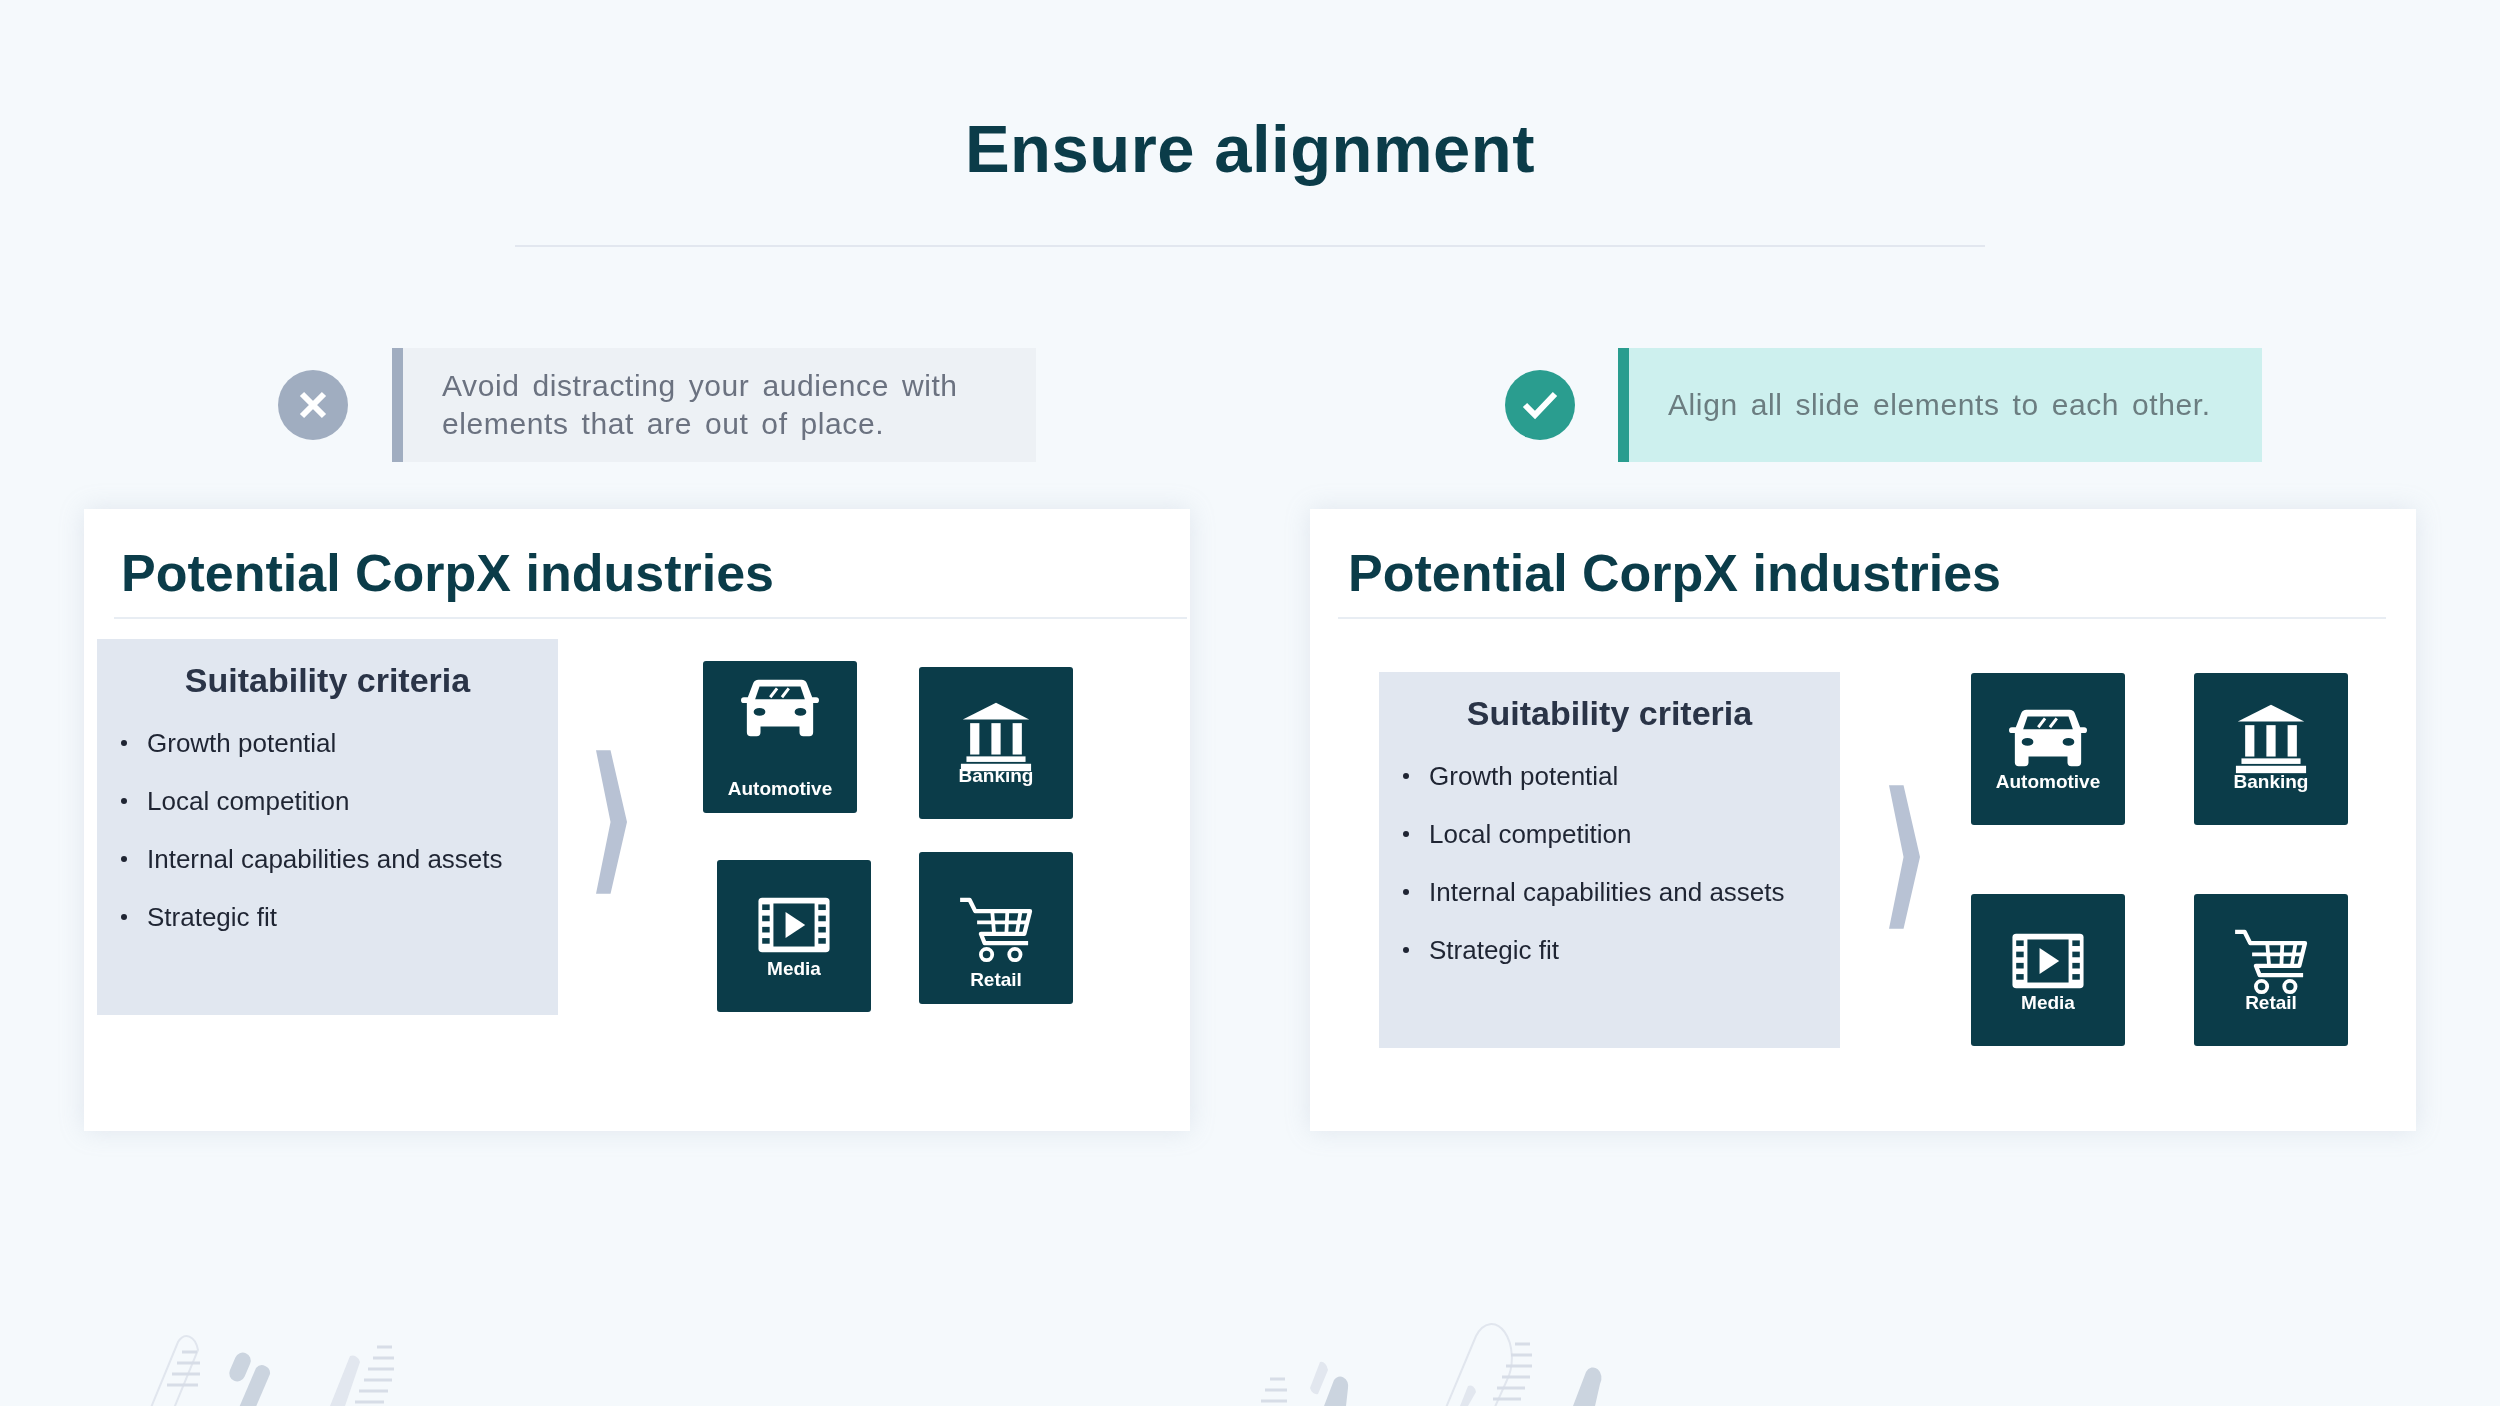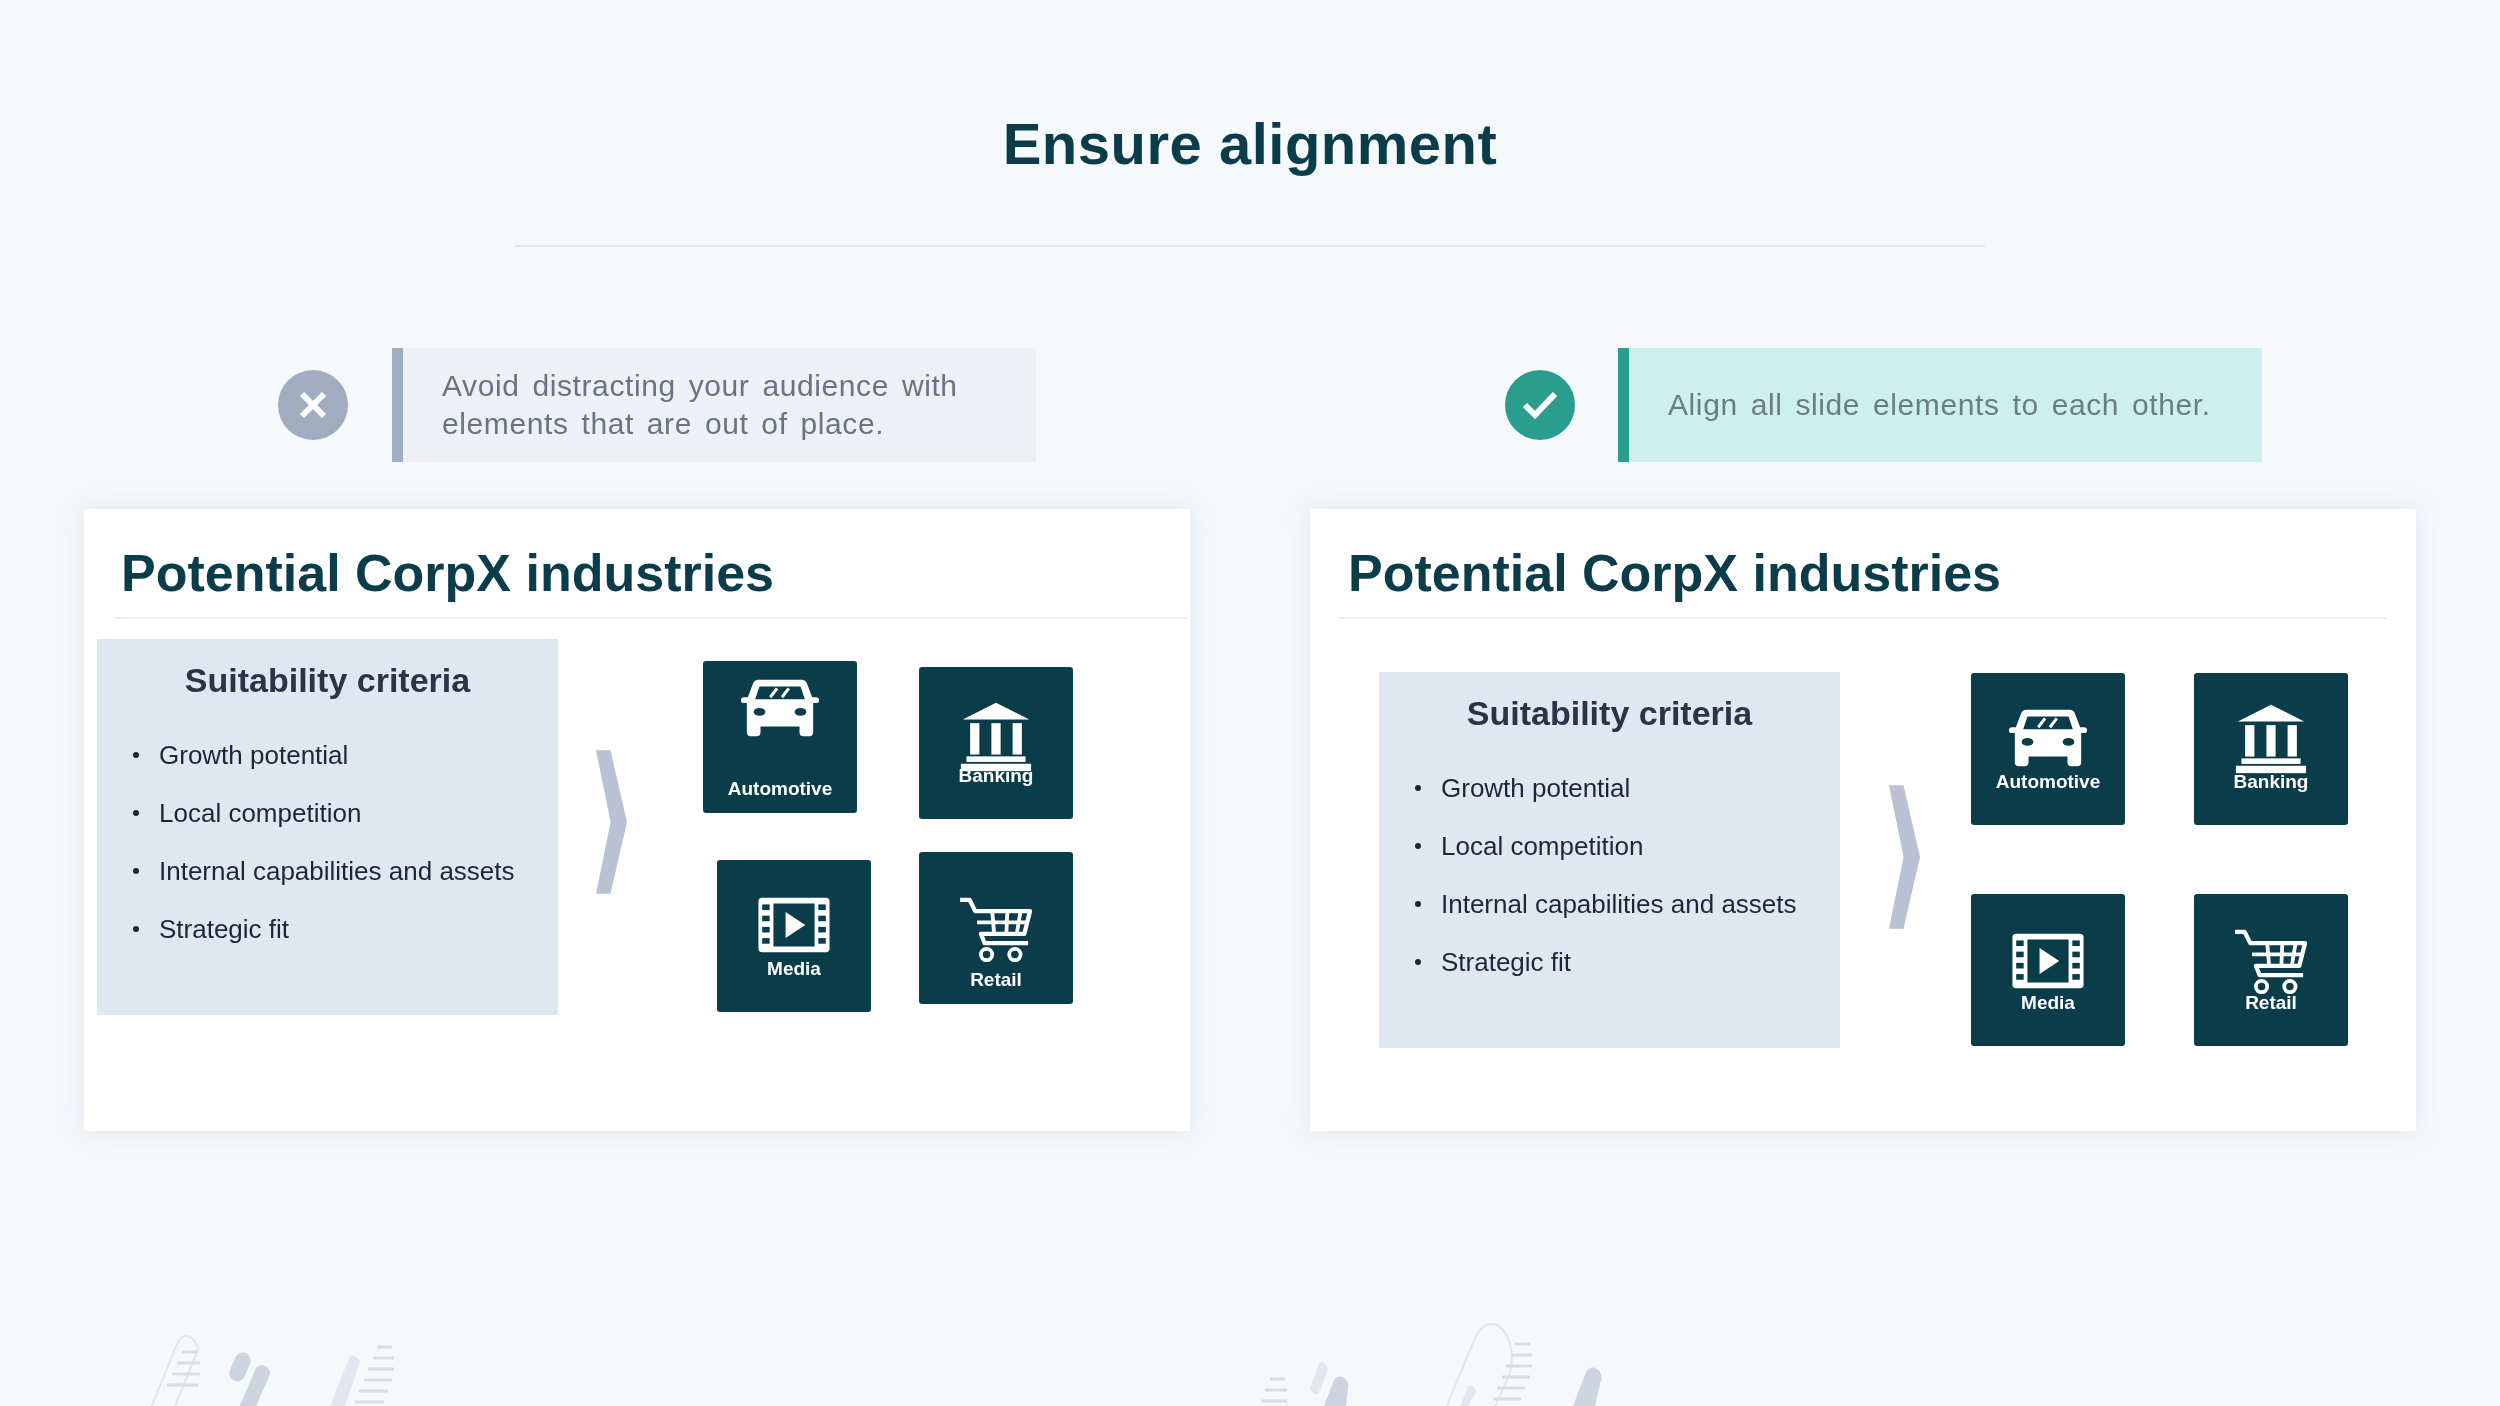--- a/index.html
+++ b/index.html
@@ -4,21 +4,21 @@
 <style>
   html, body { margin:0; padding:0; }
   body {
     width:2500px; height:1406px; position:relative; overflow:hidden;
     background:#f5f9fc;
     font-family:"Liberation Sans", "DejaVu Sans", sans-serif;
   }
   .abs { position:absolute; }
   .main-title {
     left:0; width:2500px; top:110px; text-align:center;
-    font-size:58px; font-weight:bold; color:#0b3c49; letter-spacing:0.5px;
+    font-size:67px; font-weight:bold; color:#0b3c49; letter-spacing:0.5px;
   }
   .title-divider { left:515px; top:245px; width:1470px; height:2px; background:#e2e7ef; }
 
   .status-circle {
     width:70px; height:70px; border-radius:50%;
     display:flex; align-items:center; justify-content:center;
   }
   .callout {
     height:114px; box-sizing:border-box; padding-left:50px; padding-right:30px;
     display:flex; align-items:center;
@@ -34,21 +34,21 @@
     font-size:52px; font-weight:bold; color:#0b3c49; top:34px;
   }
   .card-divider { height:2px; background:#e8edf3; top:108px; }
   .criteria {
     background:#e1e7f0; width:461px; height:376px; box-sizing:border-box;
   }
   .criteria-title {
     position:absolute; left:0; right:0; top:22px; text-align:center;
     font-size:34px; font-weight:bold; color:#2a3447;
   }
-  .criteria ul { position:absolute; left:0; top:88px; margin:12px; padding:0; list-style:none; }
+  .criteria ul { position:absolute; left:0; top:88px; margin:0; padding:0; list-style:none; }
   .criteria li {
     position:relative; padding-left:50px; height:58px;
     font-size:26px; color:#1f2533; line-height:32px;
   }
   .criteria li::before {
     content:""; position:absolute; left:24px; top:13px; width:6px; height:6px;
     border-radius:50%; background:#1f2533;
   }
   .tile {
     width:154px; height:152px; background:#0b3c49; border-radius:3px;

